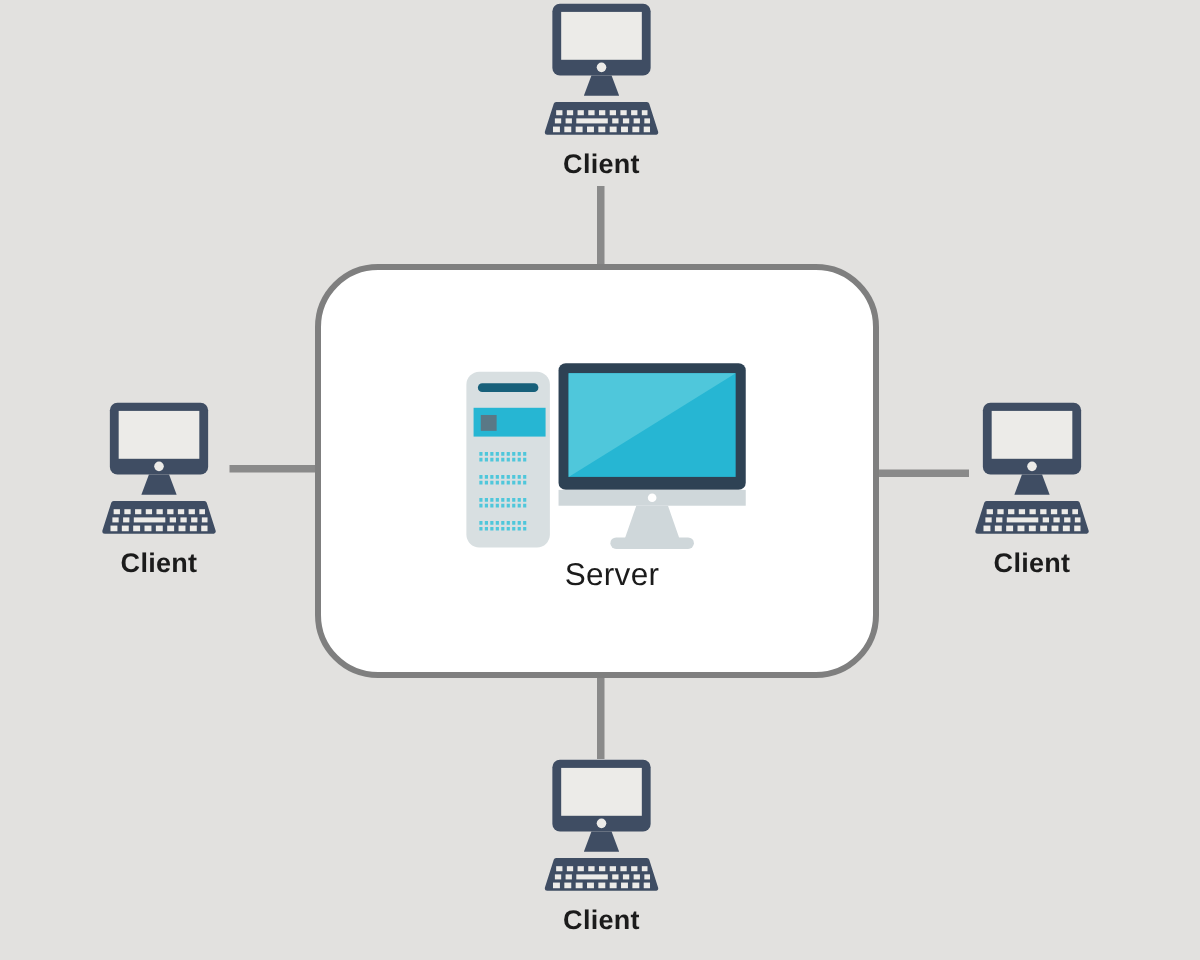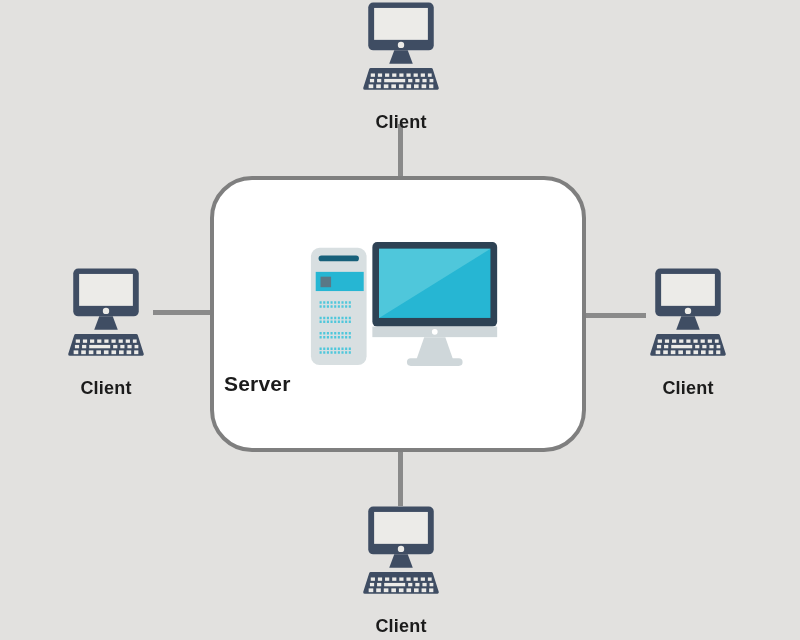--- a/index.html
+++ b/index.html
@@ -30,23 +30,24 @@
     left: 95px;
     top: 62px;
     width: 192px;
     height: 125px;
   }
   .server-label {
     position: absolute;
     left: 0;
     right: 0;
     top: 192px;
+    text-align: center;
     transform: translateX(10px);
     font-size: 21px;
-    font-weight: 700;
+    font-weight: 400;
     letter-spacing: 0.2px;
     color: var(--color-label-text, #1b1b1b);
   }
   
   .link {
     position: absolute;
     background: var(--color-connector, #8a8a8a);
   }
   .link-top    { left: 398px; top: 124px; width: 5px;  height: 54px; }
   .link-bottom { left: 398px; top: 448px; width: 5px;  height: 58px; }
@@ -63,21 +64,21 @@
   .client-top    { left: 346px; top: 2px;   }
   .client-bottom { left: 346px; top: 506px; }
   .client-left   { left: 51px;  top: 268px; }
   .client-right  { left: 633px; top: 268px; }
   .client-icon {
     width: 84px;
     height: 90px;
     display: block;
   }
   .client-label {
-    margin-top: 20px;
+    margin-top: 7px;
     font-size: 18px;
     font-weight: 700;
     letter-spacing: 0.2px;
     color: var(--color-label-text, #1b1b1b);
   }
   
   .fill-slate      { fill: var(--color-client-slate, #3f4d63); }
   .fill-screen     { fill: var(--color-client-screen, #ecebe8); }
   .fill-key        { fill: var(--color-client-screen, #ecebe8); }
   .fill-tower      { fill: var(--color-server-tower-body, #d8dfe1); }

